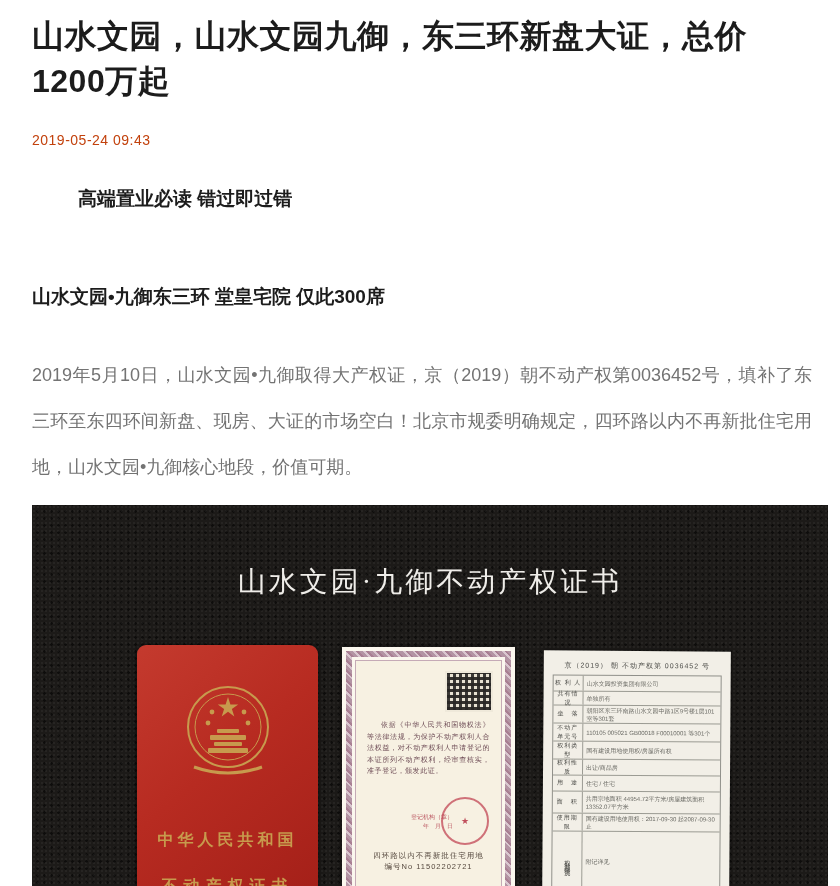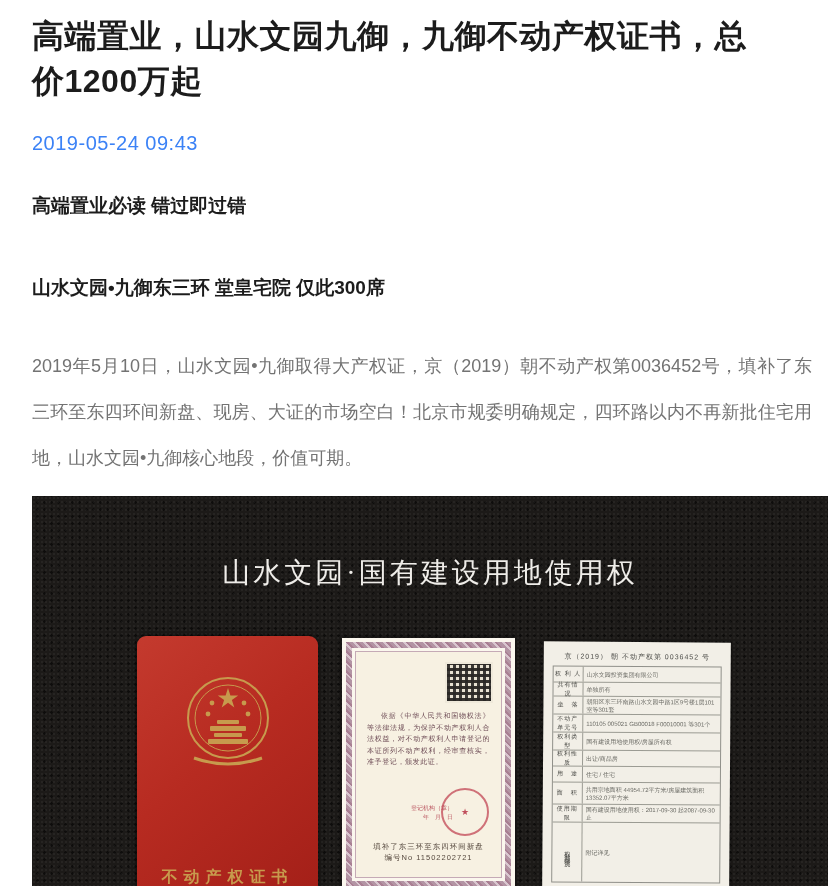--- a/index.html
+++ b/index.html
@@ -9,25 +9,25 @@
     font-family:"Liberation Sans","DejaVu Sans",sans-serif;
     color:#1f1f1f;
   }
   .page { padding:14px 12px 0 32px; }
 
   .article-title {
     width:742px; font-size:32px; font-weight:bold; line-height:45px;
     color:#1c1c1c; letter-spacing:0.5px;
   }
   .article-date {
-    margin-top:28px; font-size:20px; color:#3b82f6; letter-spacing:0.5px;
+    margin-top:28px; font-size:14px; color:#c2410c; letter-spacing:0.5px;
   }
   .subtitle { font-size:19px; font-weight:bold; color:#1c1c1c; }
-  .subtitle1 { margin-top:38px; }
-  .subtitle2 { margin-top:56px; }
+  .subtitle1 { margin-top:38px;margin-left:46px; }
+  .subtitle2 { margin-top:72px; }
   .body-paragraph {
     margin-top:42px; width:780px; font-size:18px; line-height:46px;
     color:#737373; text-align:justify;
   }
 
   
   .figure {
     position:relative; margin-top:15px; width:796px; height:415px;
     background-color:#1c1a18; overflow:hidden;
     background-image:
@@ -116,67 +116,68 @@
     display:flex; align-items:center; line-height:8px; overflow:hidden;
   }
   .rc-row.h16{height:16px}.rc-row.h14{height:14px}.rc-row.h18{height:18px}
   .rc-row.h22{height:22px}
 </style>
 </head>
 <body>
 
 <div class="page">
 
-  <h1 class="article-title">高端置业，山水文园九御，九御不动产权证书，总价1200万起</h1>
+  <h1 class="article-title">山水文园，山水文园九御，东三环新盘大证，总价1200万起</h1>
 
   <div class="article-date">2019-05-24 09:43</div>
 
   <div class="subtitle subtitle1">高端置业必读 错过即过错</div>
 
   <div class="subtitle subtitle2">山水文园•九御东三环 堂皇宅院 仅此300席</div>
 
   <p class="body-paragraph">2019年5月10日，山水文园•九御取得大产权证，京（2019）朝不动产权第0036452号，填补了东三环至东四环间新盘、现房、大证的市场空白！北京市规委明确规定，四环路以内不再新批住宅用地，山水文园•九御核心地段，价值可期。</p>
 
   <div class="figure">
 
-    <div class="figure-title">山水文园·国有建设用地使用权</div>
+    <div class="figure-title">山水文园·九御不动产权证书</div>
 
     <div class="red-book">
       <svg class="emblem" width="88" height="102" viewBox="0 0 88 102">
         <g fill="none" stroke="#c79a4d" stroke-width="2">
           <circle cx="44" cy="48" r="40"></circle>
           <circle cx="44" cy="48" r="33" stroke-width="1"></circle>
           <path d="M10 88 Q44 100 78 88" stroke-width="3"></path>
         </g>
         <g fill="#c79a4d">
           <path d="M44 18 l2.4 7.4 7.8 0 -6.3 4.6 2.4 7.4 -6.3 -4.6 -6.3 4.6 2.4 -7.4 -6.3 -4.6 7.8 0 z"></path>
           <circle cx="28" cy="33" r="2.4"></circle>
             <circle cx="60" cy="33" r="2.4"></circle>
           <circle cx="24" cy="44" r="2.4"></circle>
             <circle cx="64" cy="44" r="2.4"></circle>
           <rect x="26" y="56" width="36" height="5" rx="1"></rect>
           <rect x="30" y="63" width="28" height="4" rx="1"></rect>
           <rect x="24" y="69" width="40" height="5" rx="1"></rect>
           <rect x="33" y="50" width="22" height="4" rx="1"></rect>
         </g>
       </svg>
+      <div class="book-line book-line1">中华人民共和国</div>
       <div class="book-line book-line2">不动产权证书</div>
     </div>
 
     <div class="mid-cert">
       <div class="ornate"></div>
       <div class="mid-inner">
         <div class="qr-code"></div>
         <div class="mid-body">依据《中华人民共和国物权法》等法律法规，为保护不动产权利人合法权益，对不动产权利人申请登记的本证所列不动产权利，经审查核实，准予登记，颁发此证。</div>
         <div class="seal-text">
           <div>登记机构（章）</div>
           <div>年　月　日</div>
         </div>
         <div class="seal">★</div>
-        <div class="mid-issuer">填补了东三环至东四环间新盘</div>
+        <div class="mid-issuer">四环路以内不再新批住宅用地</div>
         <div class="mid-serial">编号No 11502202721</div>
       </div>
     </div>
 
     <div class="right-cert">
       <div class="rc-header">京（2019） 朝 不动产权第 0036452 号</div>
       <div class="rc-table">
         <div class="rc-row h16">
           <div class="rc-label">权 利 人</div>
           <div class="rc-value">山水文园投资集团有限公司</div>

